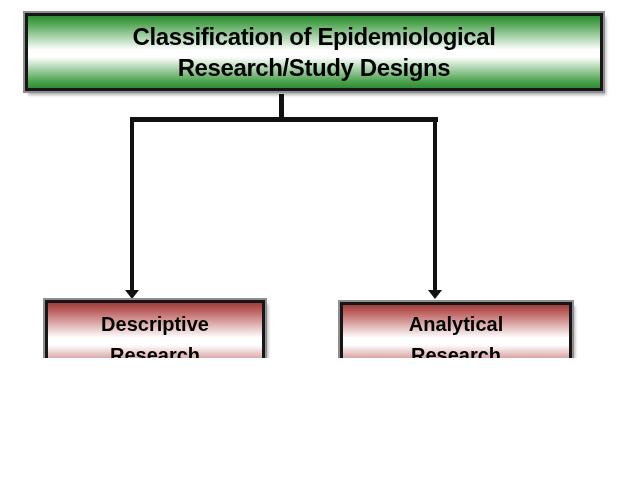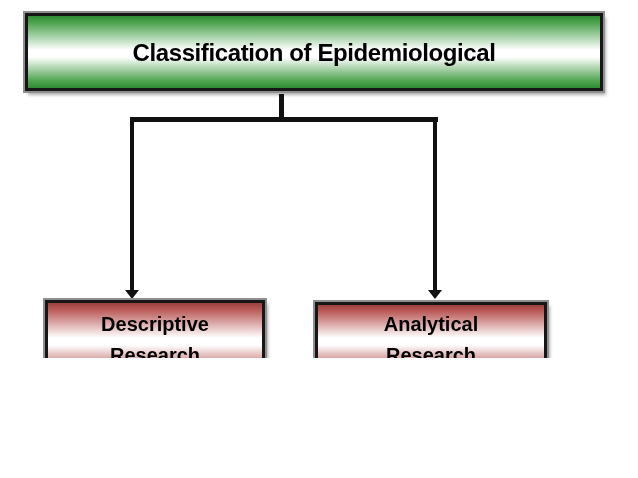--- a/index.html
+++ b/index.html
@@ -41,21 +41,21 @@
     line-height: 31px;
     letter-spacing: -0.4px;
   }
   .red-box {
     background: linear-gradient(to bottom,
       #9c403e 0%, #ba5b59 9%, #ffffff 47%, #ffffff 57%, #ba5b59 91%, #9c403e 100%);
     font-size: 20px;
     line-height: 31px;
   }
   .box-descriptive { left: 45px;  top: 300px; width: 220px; height: 80px; }
-  .box-analytical  { left: 315px; top: 302px; width: 232px; height: 76px; }
+  .box-analytical  { left: 340px; top: 302px; width: 232px; height: 76px; }
 
   .conn {
     position: absolute;
     background: #111111;
   }
   .conn-stub  { left: 279px; top: 94px;  width: 5px;   height: 27px; }
   .conn-horiz { left: 130px; top: 117px; width: 308px; height: 5px; }
   .conn-vert-left  { left: 130px; top: 117px; width: 4px; height: 174px; }
   .conn-vert-right { left: 433px; top: 117px; width: 4px; height: 174px; }
 
@@ -81,20 +81,21 @@
     color: #000000;
   }
 </style>
 </head>
 <body>
 
 <div class="slide">
 
   <div class="node title-box">
     <span class="line">Classification of Epidemiological</span>
+    <span class="line">Research/Study Designs</span>
   </div>
 
   <div class="conn conn-stub"></div>
   <div class="conn conn-horiz"></div>
   <div class="conn conn-vert-left"></div>
   <div class="conn conn-vert-right"></div>
   <div class="arrowhead arrow-left"></div>
   <div class="arrowhead arrow-right"></div>
 
   <div class="node red-box box-descriptive">

